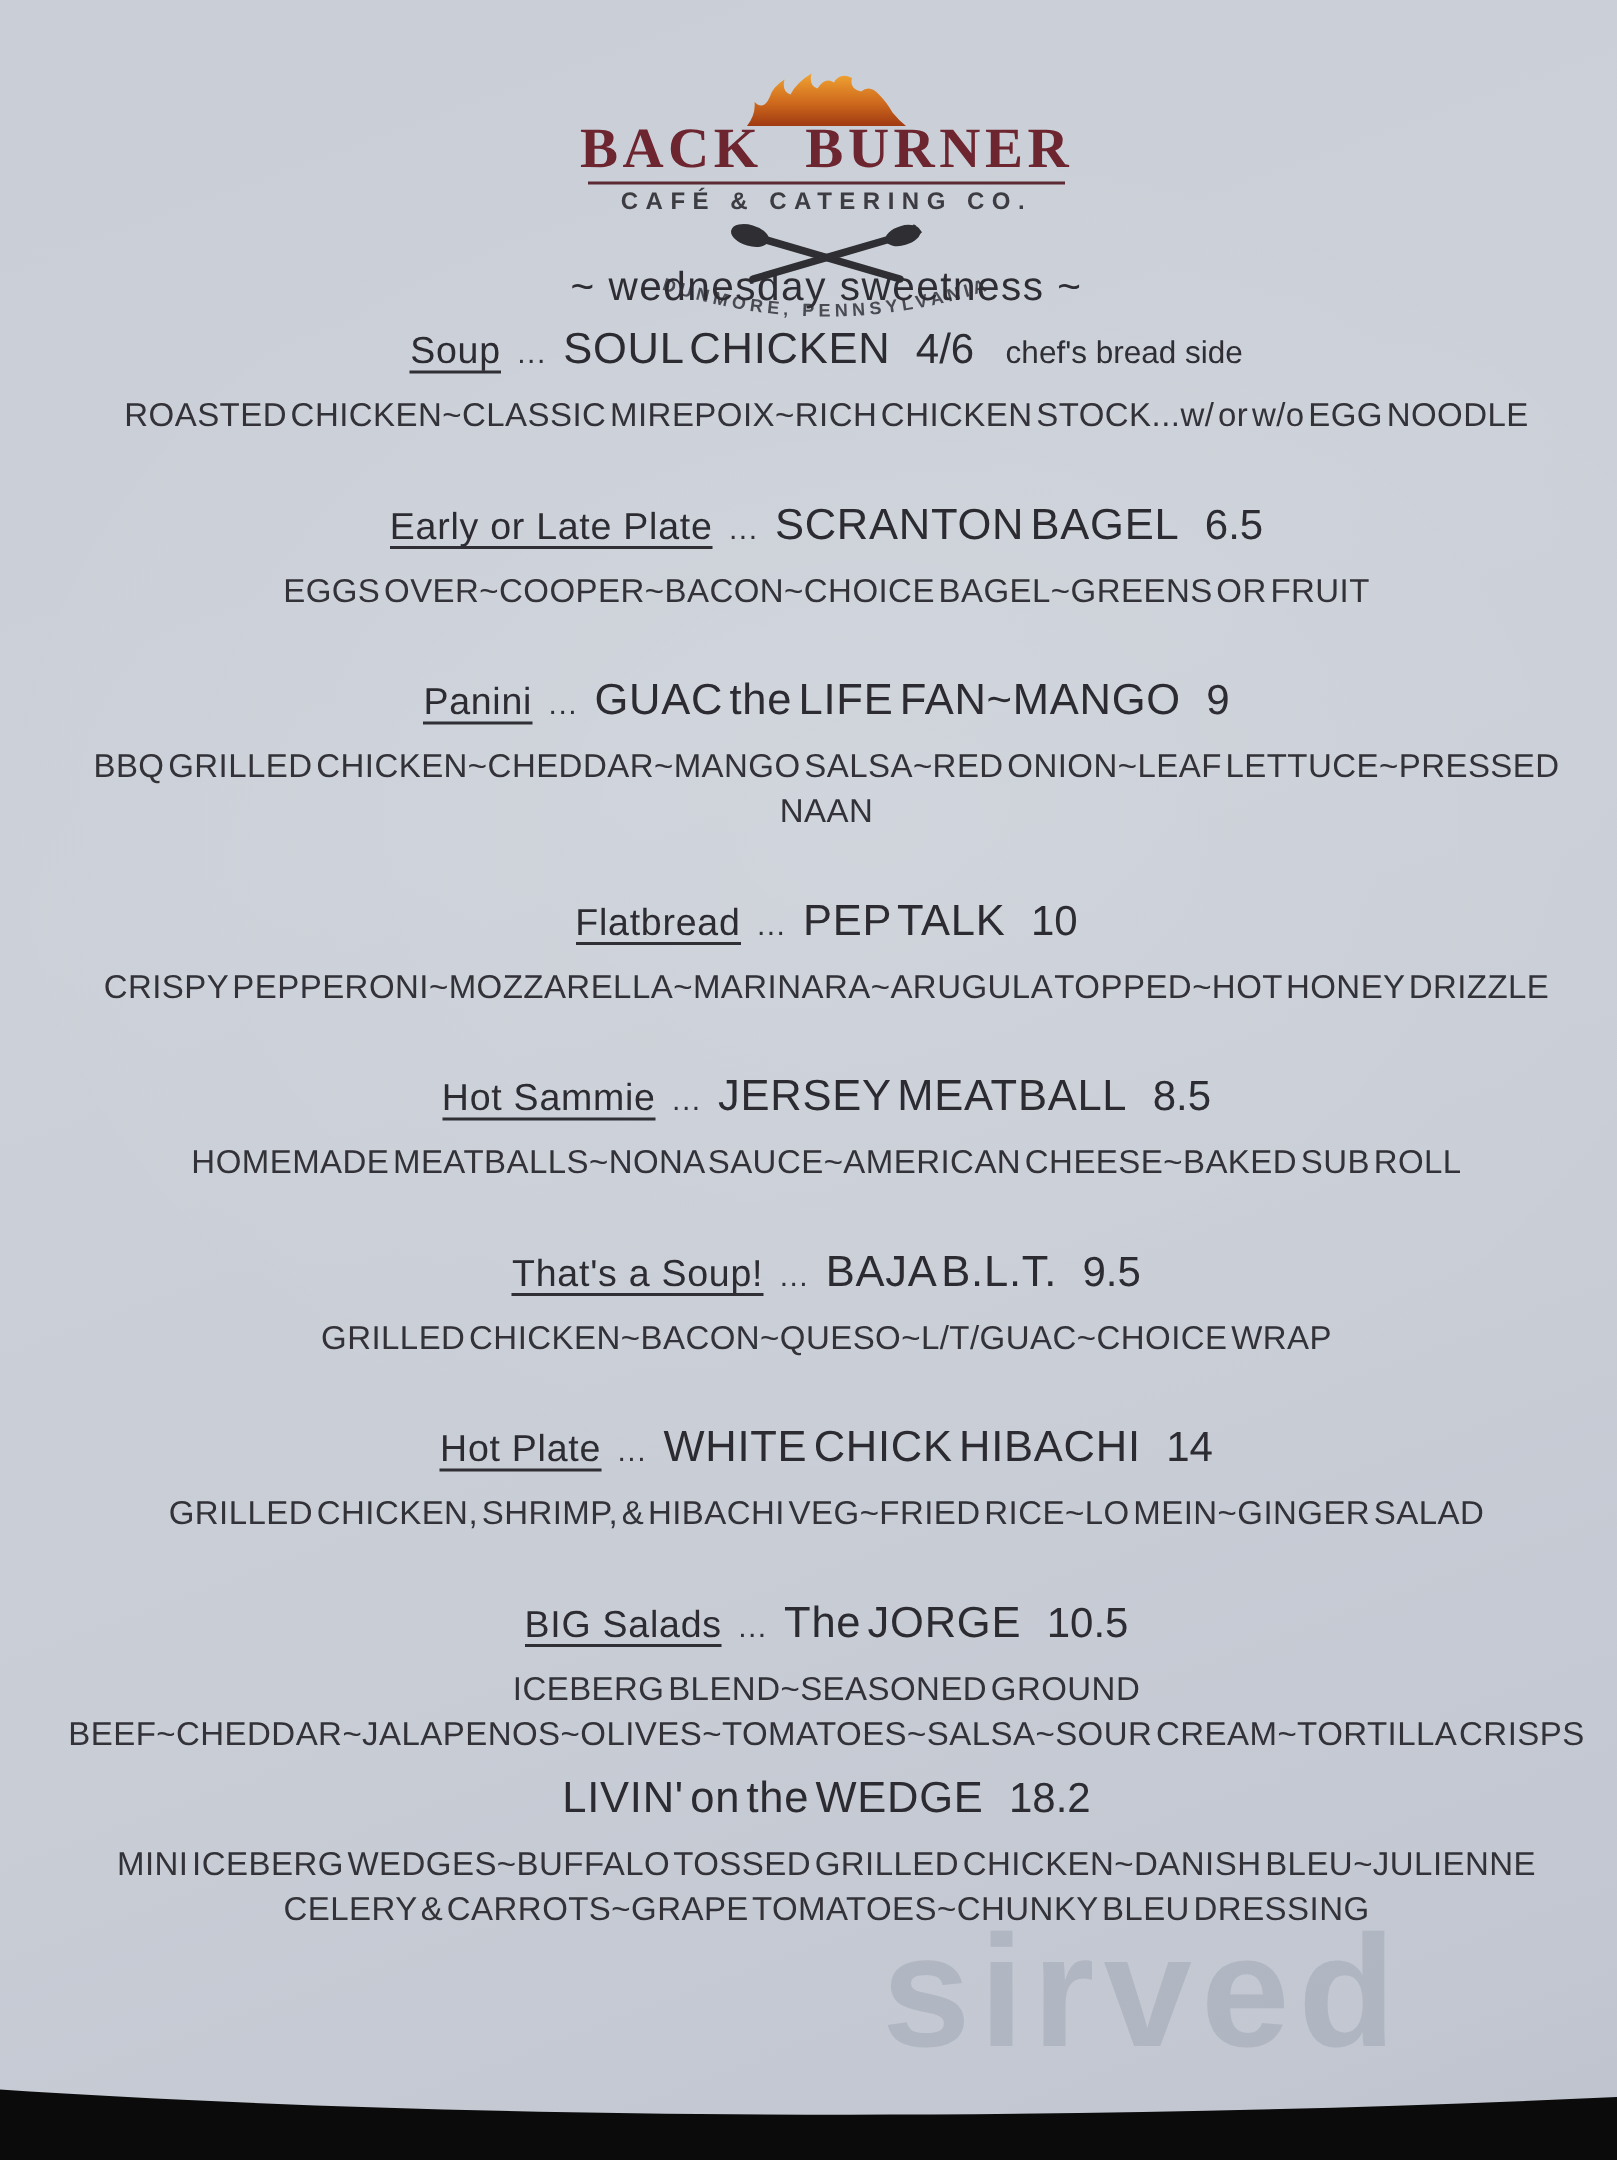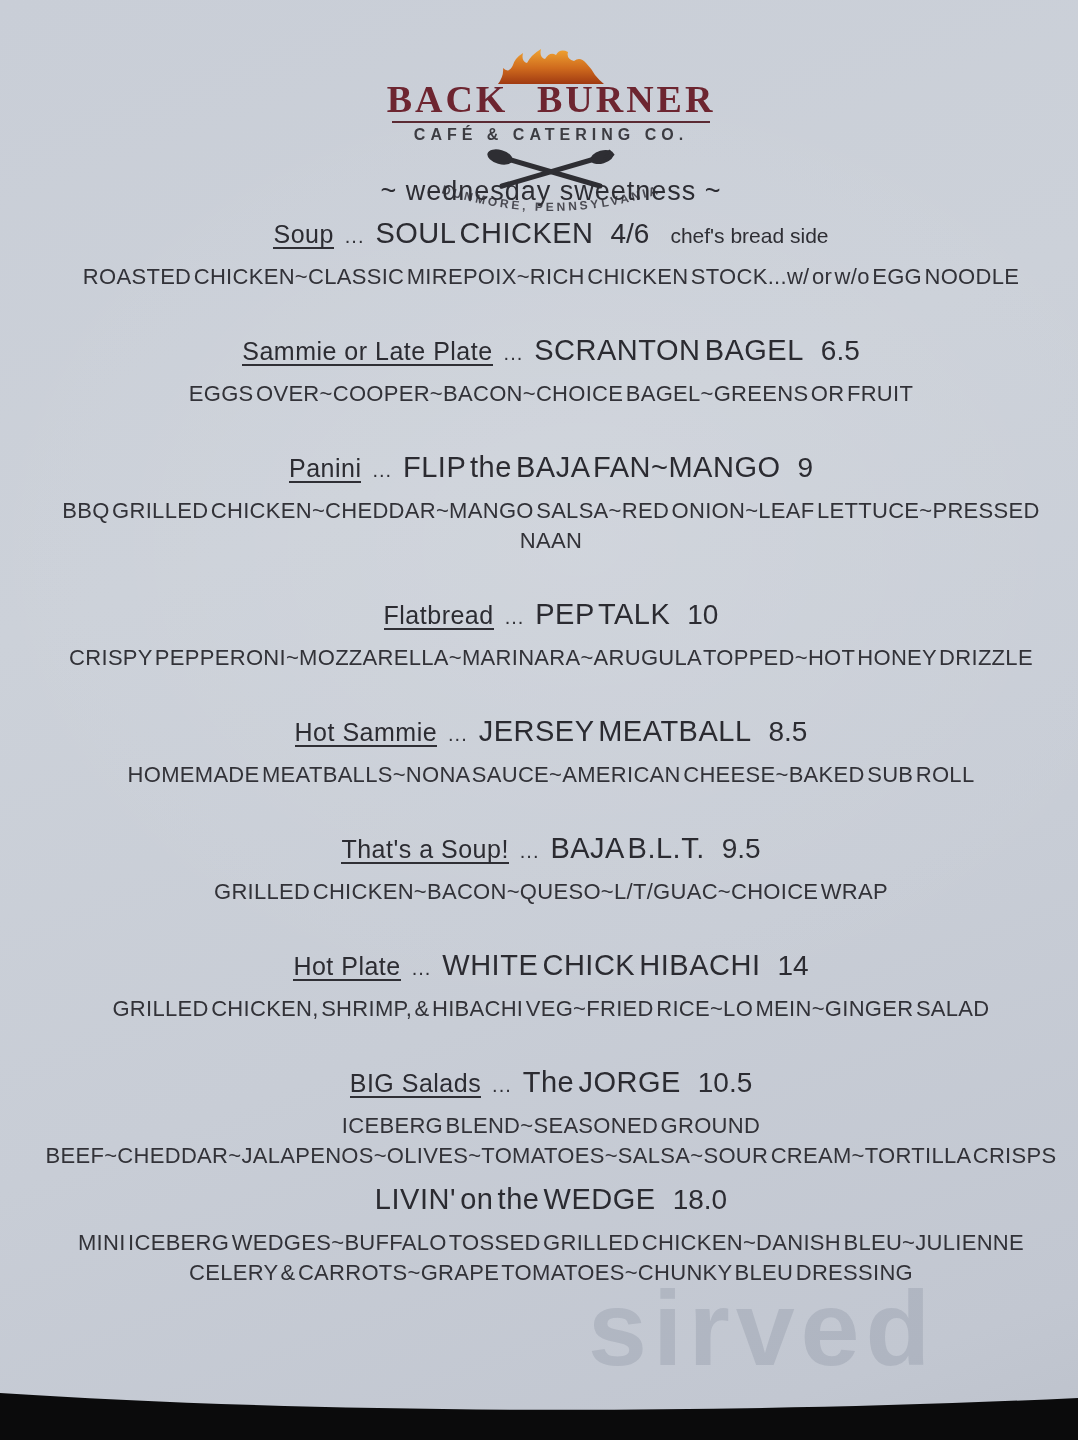--- a/index.html
+++ b/index.html
@@ -111,35 +111,35 @@
           <span class="name">SOUL CHICKEN</span>
           <span class="price">4/6</span>
           <span class="note">chef's bread side</span>
         </div>
         <div class="desc">ROASTED CHICKEN~CLASSIC MIREPOIX~RICH CHICKEN STOCK...w/ or w/o EGG NOODLE</div>
 
       </div>
 
       <div class="item">
         <div class="item-header">
-          <span class="cat">Sammie or Late Plate</span>
+          <span class="cat">Early or Late Plate</span>
           <span class="sep">...</span>
           <span class="name">SCRANTON BAGEL</span>
           <span class="price">6.5</span>
           
         </div>
         <div class="desc">EGGS OVER~COOPER~BACON~CHOICE BAGEL~GREENS OR FRUIT</div>
 
       </div>
 
       <div class="item">
         <div class="item-header">
           <span class="cat">Panini</span>
           <span class="sep">...</span>
-          <span class="name">FLIP the BAJA FAN~MANGO</span>
+          <span class="name">GUAC the LIFE FAN~MANGO</span>
           <span class="price">9</span>
           
         </div>
         <div class="desc">BBQ GRILLED CHICKEN~CHEDDAR~MANGO SALSA~RED ONION~LEAF LETTUCE~PRESSED</div>
         <div class="desc">NAAN</div>
       </div>
 
       <div class="item">
         <div class="item-header">
           <span class="cat">Flatbread</span>
@@ -198,21 +198,21 @@
         </div>
         <div class="desc">ICEBERG BLEND~SEASONED GROUND</div>
         <div class="desc">BEEF~CHEDDAR~JALAPENOS~OLIVES~TOMATOES~SALSA~SOUR CREAM~TORTILLA CRISPS</div>
       </div>
 
       <div class="item">
         <div class="item-header">
           
           
           <span class="name">LIVIN' on the WEDGE</span>
-          <span class="price">18.0</span>
+          <span class="price">18.2</span>
           
         </div>
         <div class="desc">MINI ICEBERG WEDGES~BUFFALO TOSSED GRILLED CHICKEN~DANISH BLEU~JULIENNE</div>
         <div class="desc">CELERY &amp; CARROTS~GRAPE TOMATOES~CHUNKY BLEU DRESSING</div>
       </div>
     </div>
   </div>
 
   <div class="watermark">sirved</div>
 

